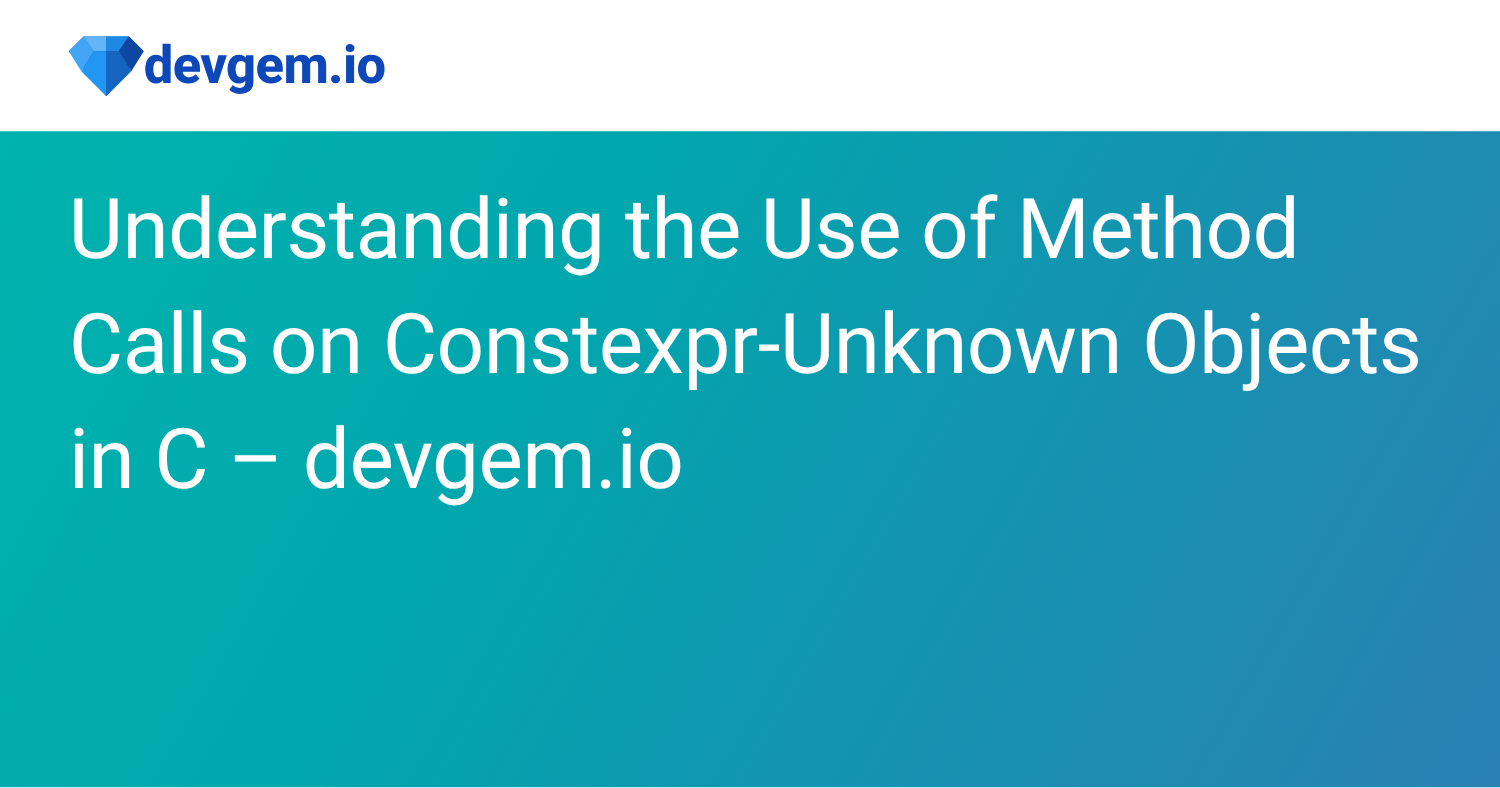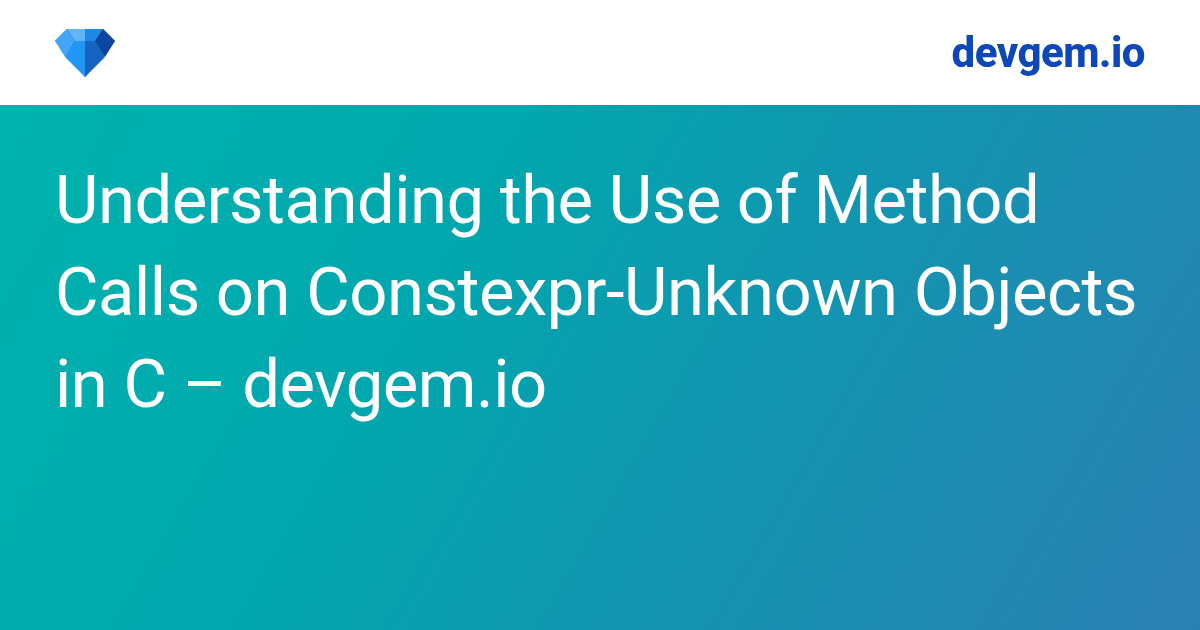--- a/index.html
+++ b/index.html
@@ -5,35 +5,33 @@
     * { margin: 0; padding: 0; box-sizing: border-box; }
     html, body { width: 1200px; height: 630px; overflow: hidden; }
     body {
       font-family: -apple-system, BlinkMacSystemFont, "Segoe UI", Roboto, Helvetica, Arial, sans-serif;
       background: #ffffff;
     }
     .header {
       height: 105px;
       display: flex;
       align-items: center;
-      justify-content: space-between;
       padding: 0 55px 0 55px;
       background: #ffffff;
-      gap: 40px;
     }
     .logo-icon { display: flex; align-items: center; }
     .brand {
       font-size: 42px;
       font-weight: 800;
       color: #0d47b8;
       letter-spacing: -0.5px;
     }
     .hero {
       height: 525px;
-      padding: 50px 55px 0 55px;
+      padding: 34px 55px 0 55px;
       background: linear-gradient(120deg, #00b3ae 0%, #00a7ad 35%, #1196b0 60%, #2b80b3 100%);
       display: flex;
       align-items: flex-start;
     }
     .title {
       color: #ffffff;
       font-size: 67px;
       font-weight: 400;
       line-height: 1.37;
       letter-spacing: -0.5px;

